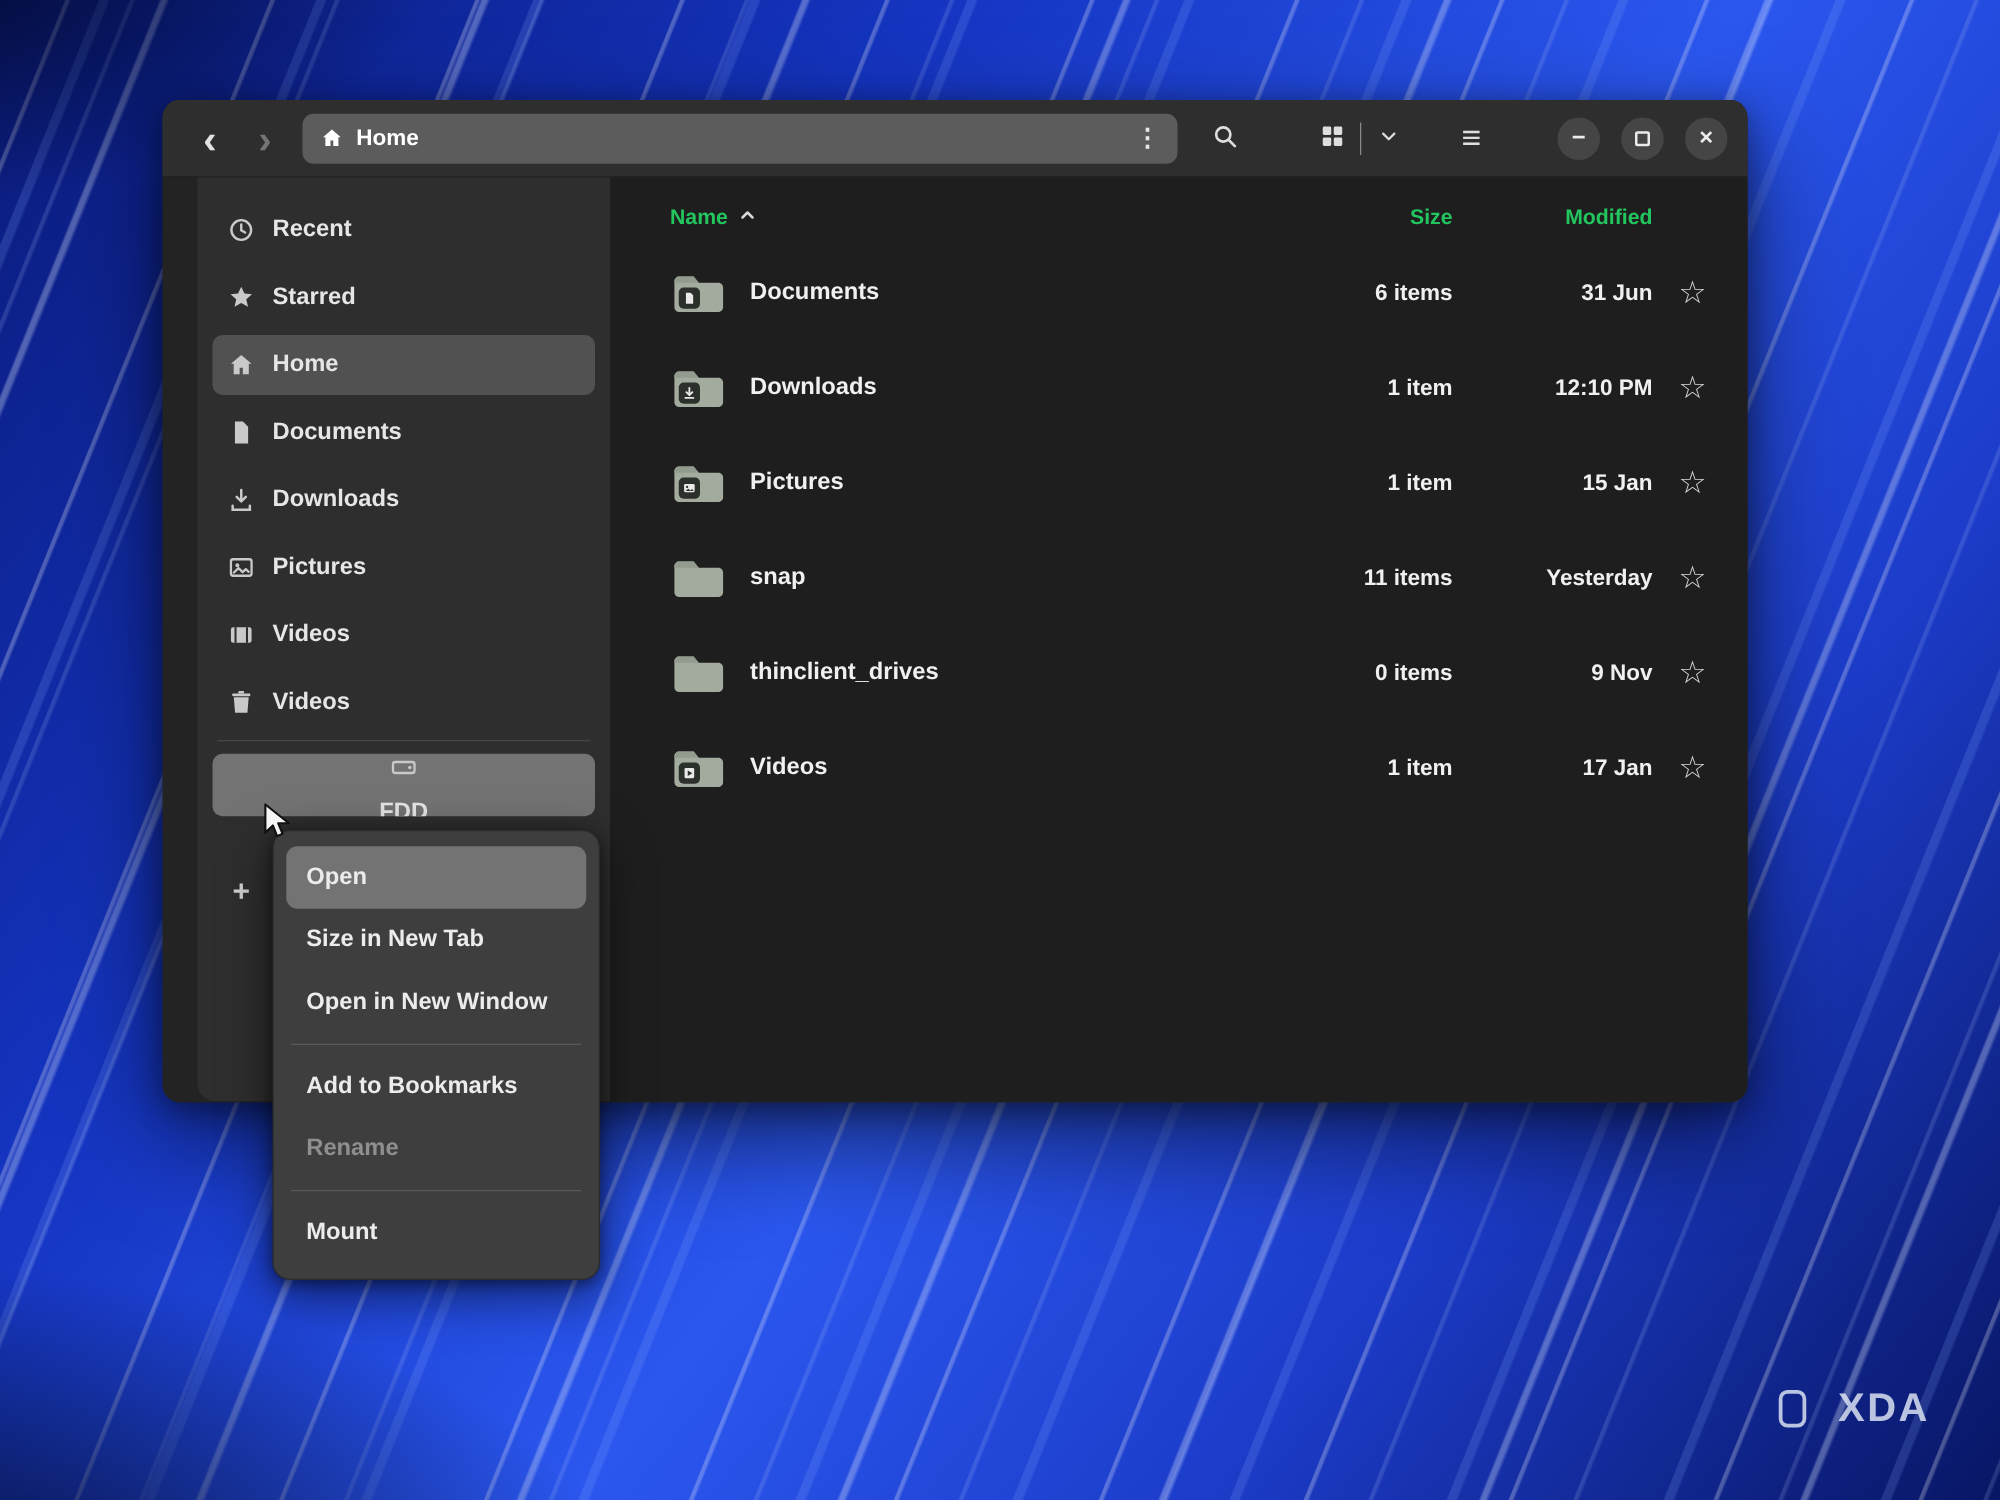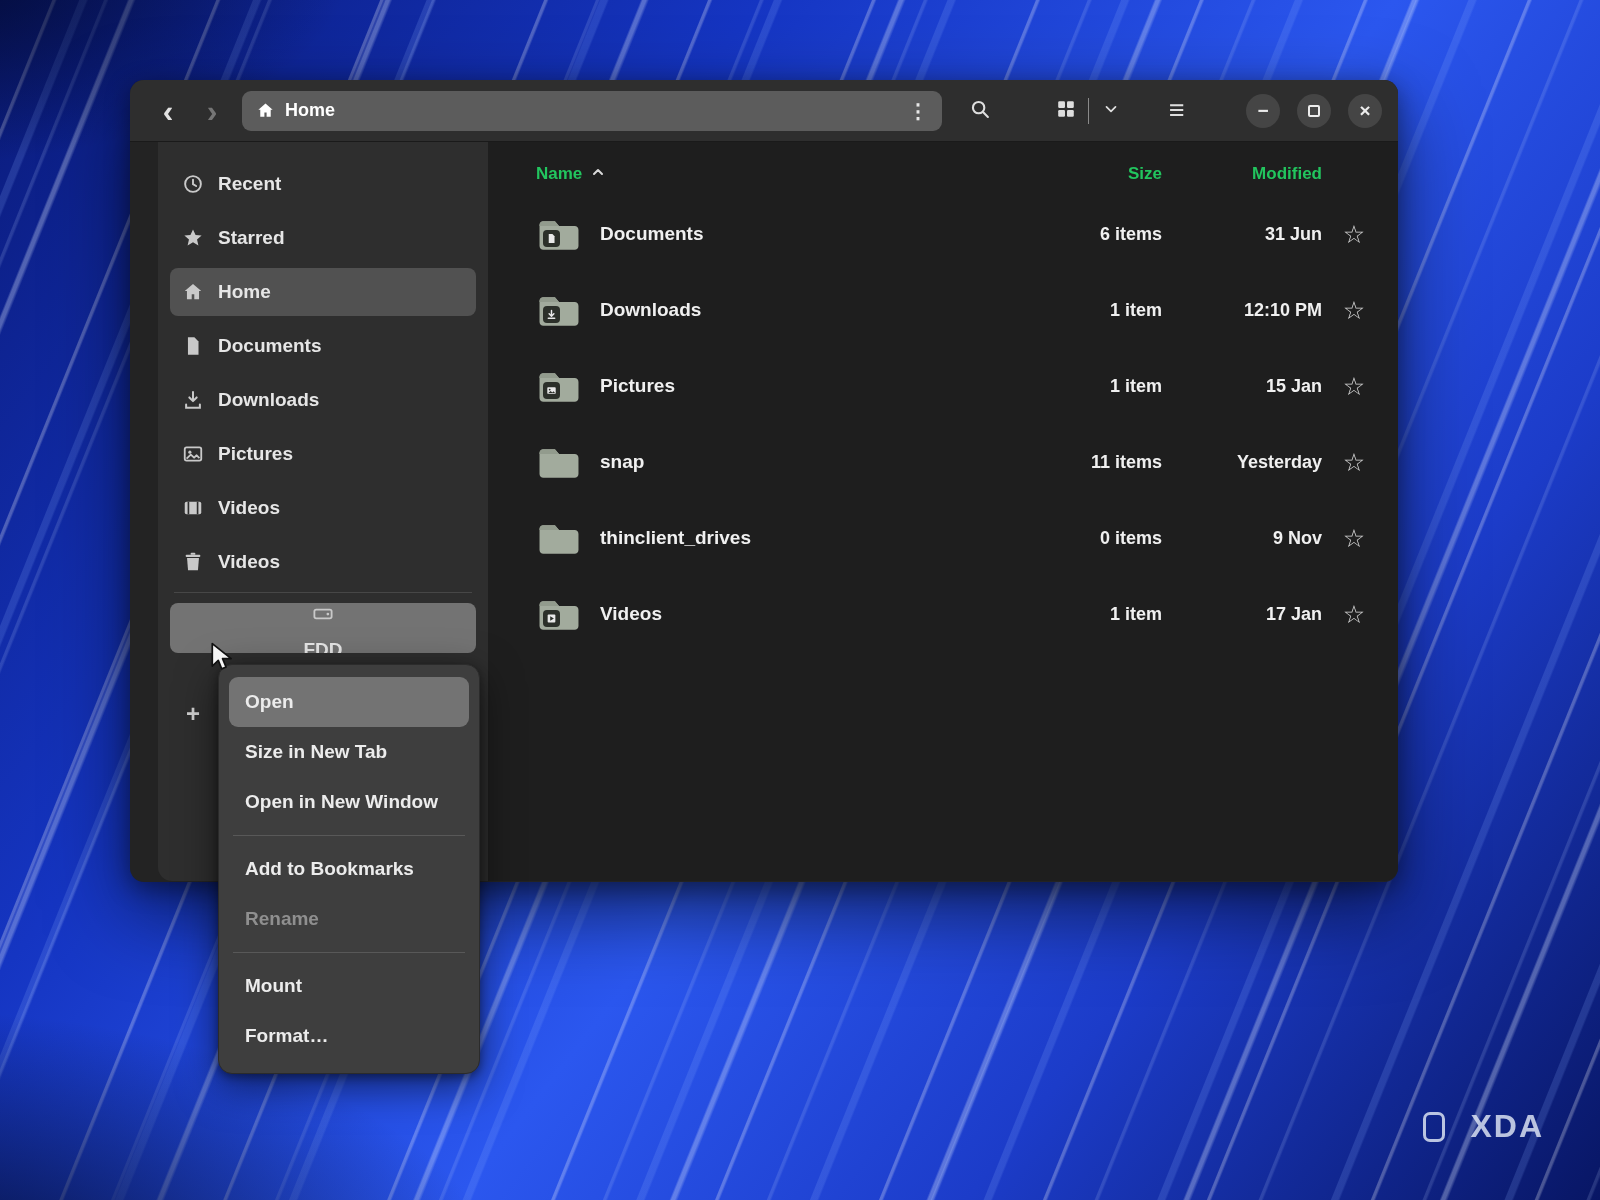--- a/index.html
+++ b/index.html
@@ -394,21 +394,20 @@
 
   <div class="ctx">
     <div class="ctx-item sel">Open</div>
     <div class="ctx-item">Size in New Tab</div>
     <div class="ctx-item">Open in New Window</div>
     <div class="ctx-sep"></div>
     <div class="ctx-item">Add to Bookmarks</div>
     <div class="ctx-item disabled">Rename</div>
     <div class="ctx-sep"></div>
     <div class="ctx-item">Mount</div>
-    <div class="ctx-item">Format…</div>
   </div>
 
   <div class="cursor">
     <svg viewBox="0 0 28 28" width="30" height="30">
         <path d="M4 1.5v21l5.6-5.4 3.2 8 4.1-1.7-3.3-7.9h8z" fill="#f5f5f5" stroke="#111" stroke-width="1.6" stroke-linejoin="round"></path>
       </svg>
   </div>
 
   <div class="watermark">
     <span class="wm-box"></span>

